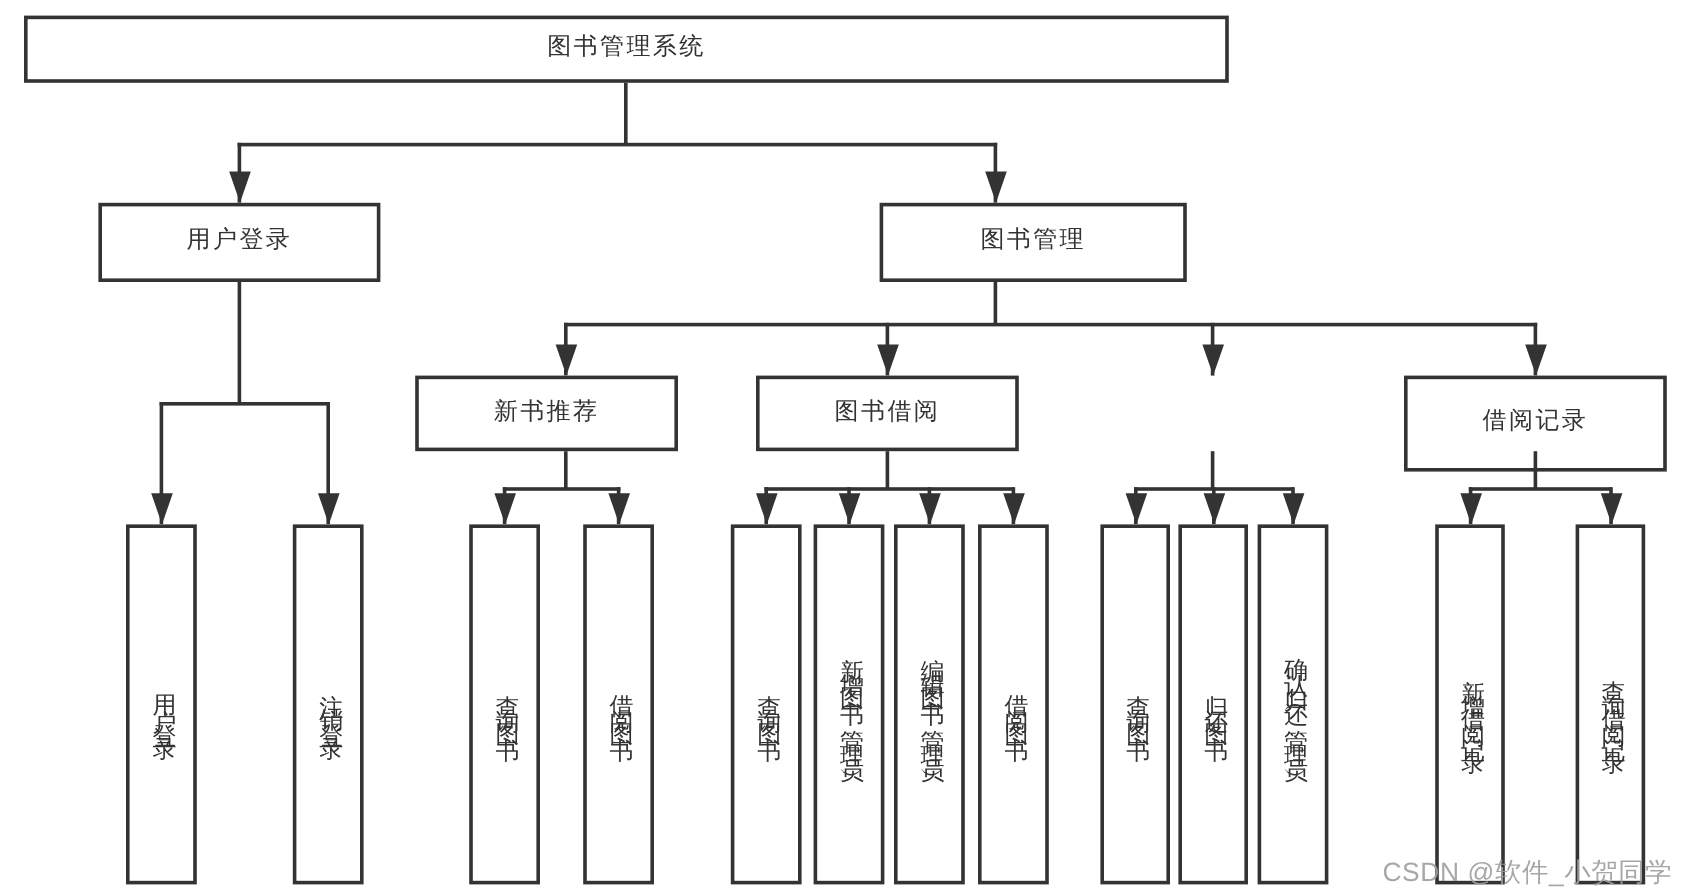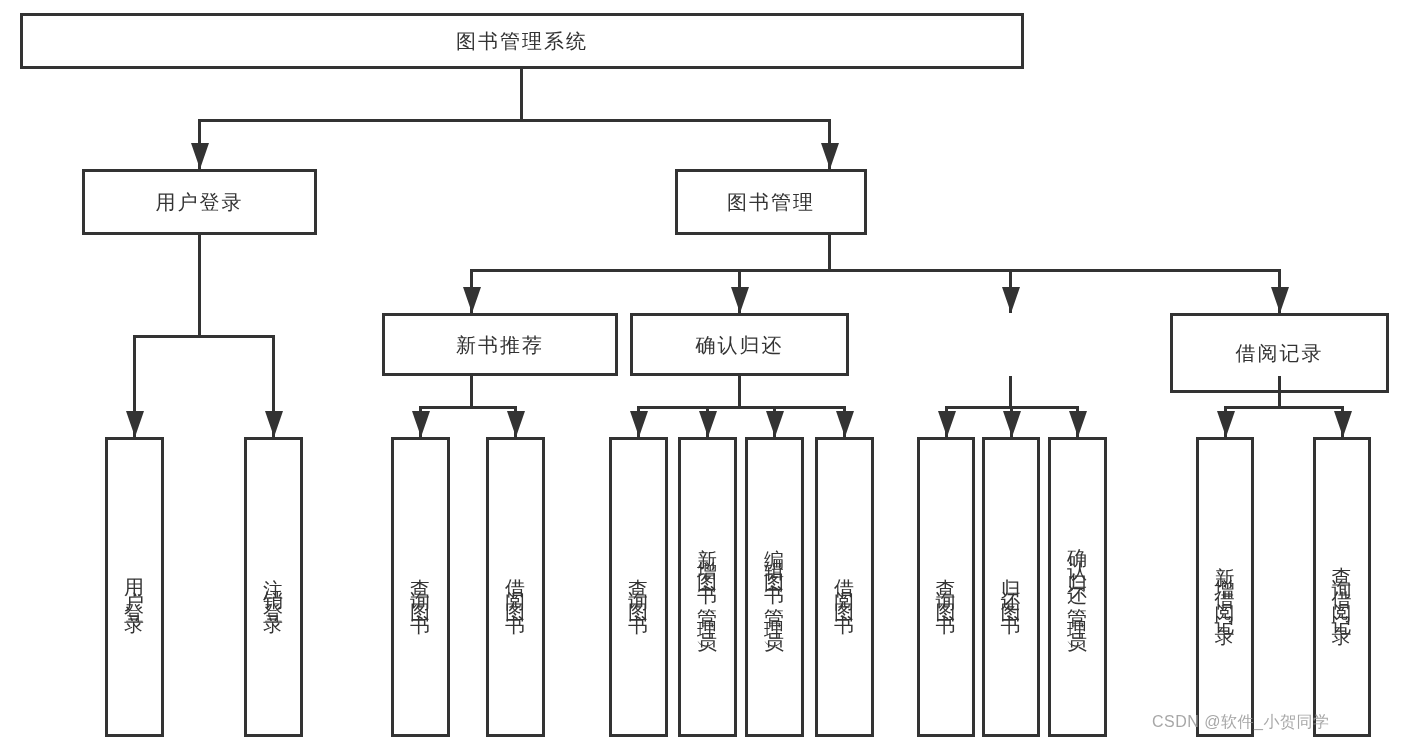--- a/index.html
+++ b/index.html
@@ -12,20 +12,21 @@
   }
   .box{
     position:absolute;
     box-sizing:border-box;
     border:3px solid #333333;
     background:#ffffff;
     display:flex;
     align-items:center;
     justify-content:center;
     color:#333333;
+    font-family:Liberation Mono, monospace;
   }
   .hbox span{
     font-size:20px;
     letter-spacing:2px;
     white-space:nowrap;
     line-height:1;
   }
   .vbox{top:437px;height:300px;}
   .vtext{
     writing-mode:vertical-rl;
@@ -44,21 +45,21 @@
     transform:translateX(-50%);
     bottom:0;
     width:0;height:0;
     border:solid transparent;
     border-width:26px 9px 0 9px;
     border-top-color:#333333;
   }
   .watermark{
     position:absolute;
     left:1152px;top:712px;
-    font-size:16px;
+    font-size:22px;
     color:#9e9e9e;
     opacity:.9;
     letter-spacing:.5px;
     white-space:nowrap;
     z-index:5;
   }
 </style>
 </head>
 <body>
 
@@ -69,41 +70,41 @@
   </div>
 
   <div class="vline" style="left:520px;top:69px;height:52px"></div>
   <div class="hline" style="left:198px;top:119px;width:633px"></div>
   <div class="arr" style="left:198px;top:119px;height:50px"></div>
   <div class="arr" style="left:828px;top:119px;height:50px"></div>
 
   <div class="box hbox" style="left:82px;top:169px;width:235px;height:66px">
     <span>用户登录</span>
   </div>
-  <div class="box hbox" style="left:675px;top:169px;width:192px;height:66px">
+  <div class="box hbox" style="left:733px;top:169px;width:256px;height:66px">
     <span>图书管理</span>
   </div>
 
   <div class="vline" style="left:198px;top:235px;height:102px"></div>
   <div class="hline" style="left:133px;top:335px;width:141px"></div>
   <div class="arr" style="left:133px;top:335px;height:102px"></div>
   <div class="arr" style="left:272px;top:335px;height:102px"></div>
 
   <div class="vline" style="left:828px;top:235px;height:36px"></div>
   <div class="hline" style="left:470px;top:269px;width:811px"></div>
   <div class="arr" style="left:470px;top:269px;height:44px"></div>
   <div class="arr" style="left:738px;top:269px;height:44px"></div>
   <div class="arr" style="left:1009px;top:269px;height:44px"></div>
   <div class="arr" style="left:1278px;top:269px;height:44px"></div>
 
-  <div class="box hbox" style="left:382px;top:313px;width:236px;height:63px">
+  <div class="box hbox" style="left:346px;top:313px;width:219px;height:63px">
     <span>新书推荐</span>
   </div>
   <div class="box hbox" style="left:630px;top:313px;width:219px;height:63px">
-    <span>确认归还</span>
+    <span>图书借阅</span>
   </div>
   <div class="box hbox" style="left:1170px;top:313px;width:219px;height:80px">
     <span>借阅记录</span>
   </div>
 
   <div class="vline" style="left:470px;top:376px;height:32px"></div>
   <div class="hline" style="left:419px;top:406px;width:98px"></div>
   <div class="arr" style="left:419px;top:406px;height:31px"></div>
   <div class="arr" style="left:514px;top:406px;height:31px"></div>
 

